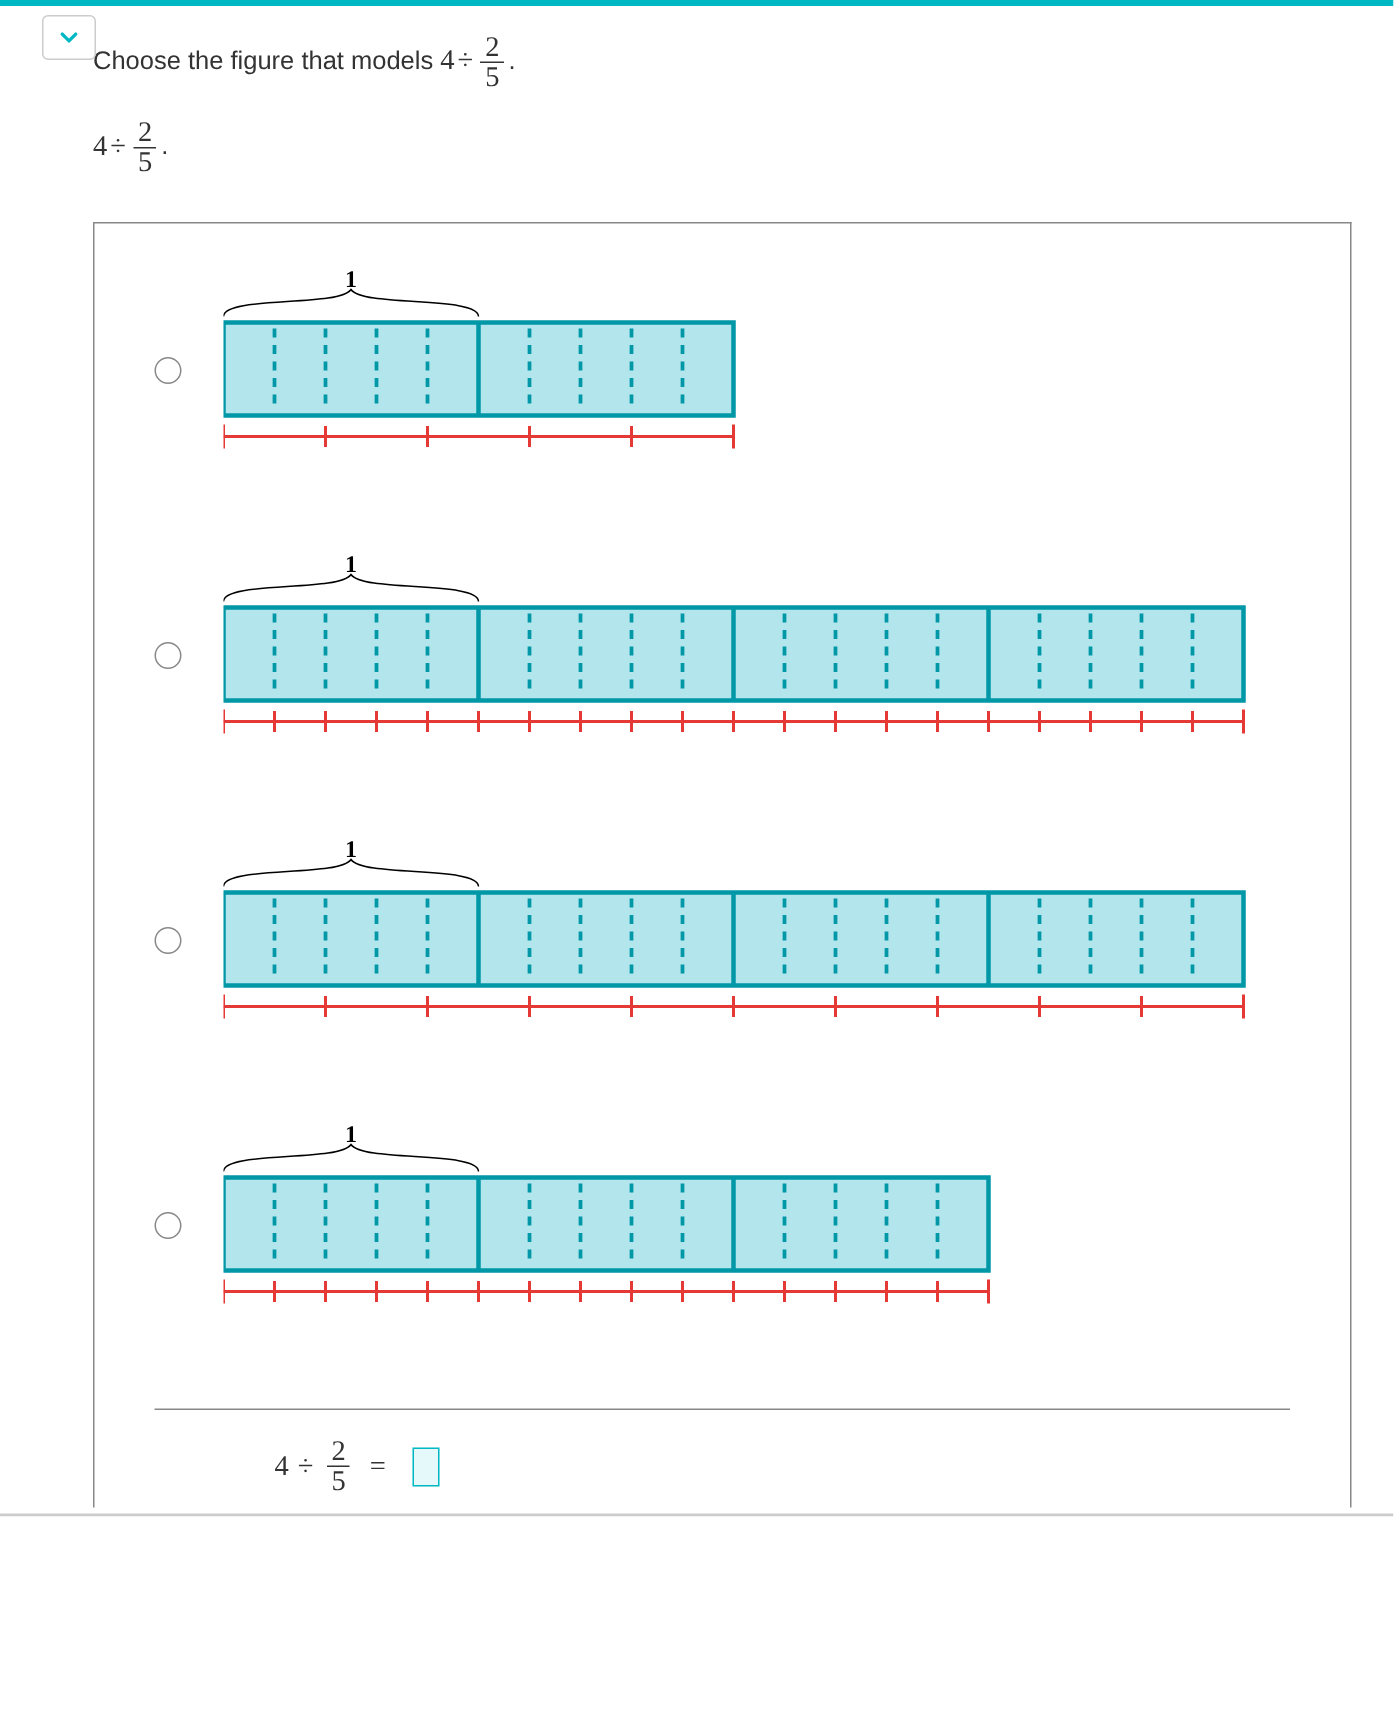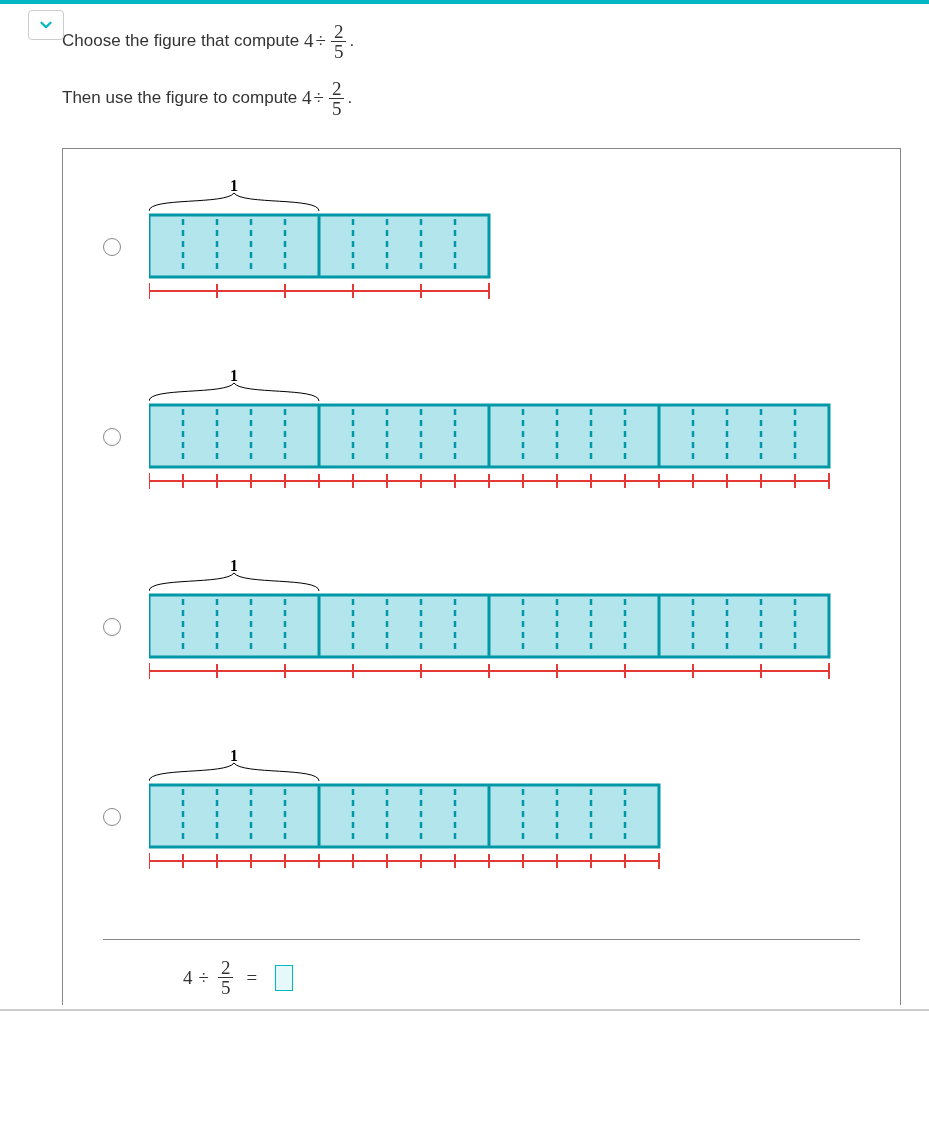--- a/index.html
+++ b/index.html
@@ -101,33 +101,32 @@
 
 <div class="collapse-btn">
   <svg viewBox="0 0 24 24">
     <path d="M6 9 L12 15 L18 9" fill="none" stroke="#00b8c4" stroke-width="3" stroke-linecap="round" stroke-linejoin="round"></path>
   </svg>
 </div>
 
 <div class="content">
 
   <p class="line1">
-    <span>Choose the figure that compute </span>
+    <span>Choose the figure that models </span>
     <span class="math-inline">
       <span>4</span>
       <span style="margin:0 2px;">÷</span>
       <span class="frac">
         <span class="num">2</span>
         <span class="den">5</span>
       </span>
     </span><span>.</span>
   </p>
 
   <p class="line2">
-    <span>Then use the figure to compute </span>
     <span class="math-inline">
       <span>4</span>
       <span style="margin:0 2px;">÷</span>
       <span class="frac">
         <span class="num">2</span>
         <span class="den">5</span>
       </span>
     </span><span>.</span>
   </p>
 

